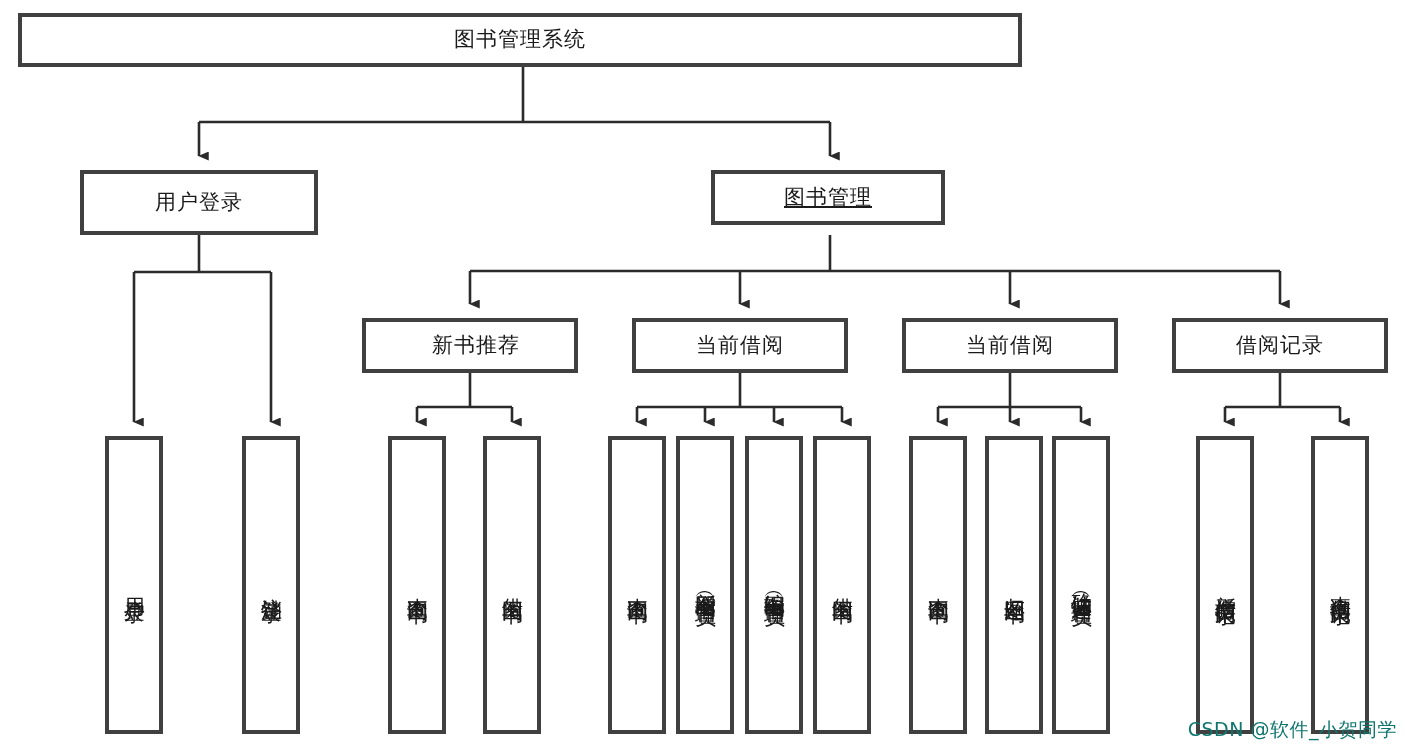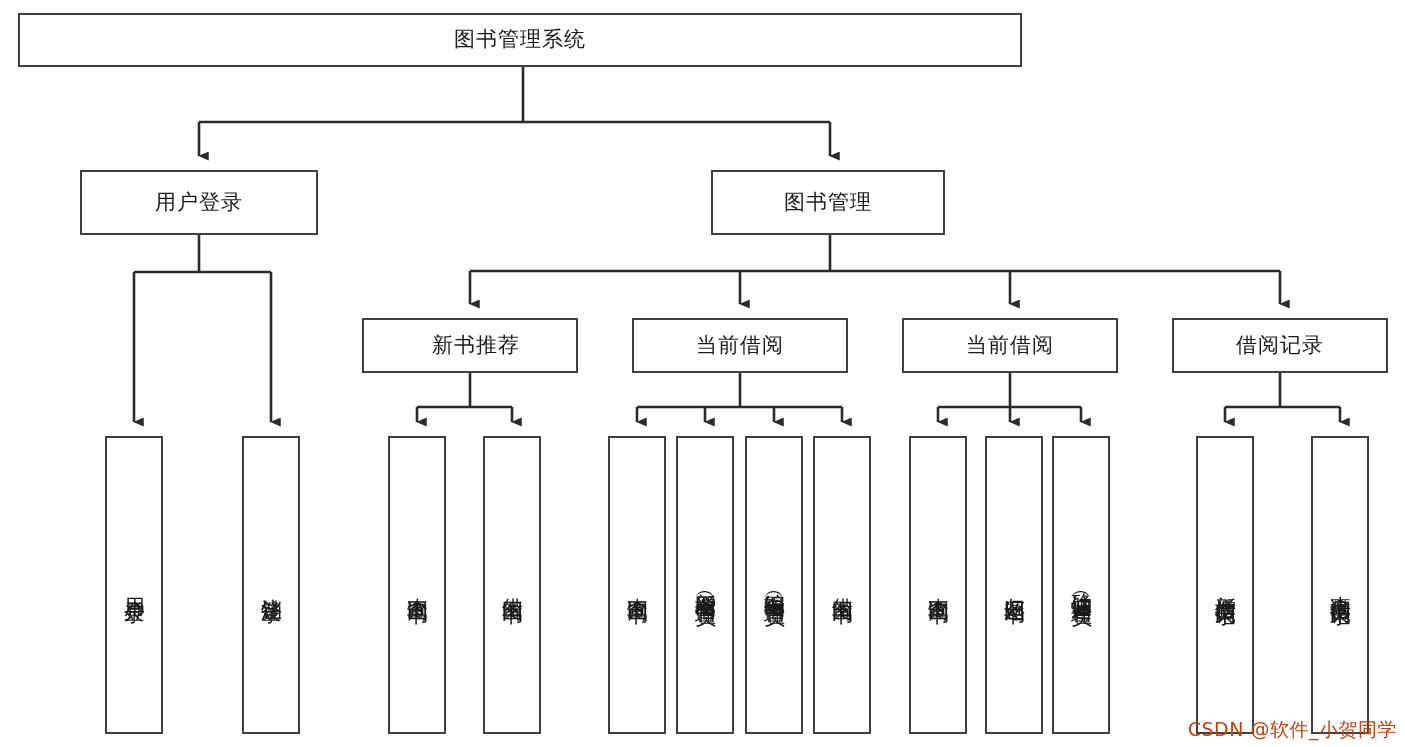--- a/index.html
+++ b/index.html
@@ -1,29 +1,29 @@
 <!DOCTYPE html>
 <html><head>
 <meta charset="utf-8">
 <style>
   html,body{margin:0;padding:0;background:#ffffff;}
   body{width:1405px;height:747px;overflow:hidden;
        font-family:"DejaVu Sans","Liberation Sans",sans-serif;}
   #stage{position:relative;width:1405px;height:747px;background:#ffffff;}
   #wires{position:absolute;left:0;top:0;width:1405px;height:747px;}
   .node{position:absolute;box-sizing:border-box;background:#ffffff;
-        border:2px solid #404040;display:flex;align-items:center;
+        border:4px solid #404040;display:flex;align-items:center;
         justify-content:center;color:#1a1a1a;}
   .node.horiz{font-size:21px;letter-spacing:1px;line-height:1.1;}
   .node.vert{writing-mode:vertical-rl;text-orientation:upright;
              font-size:21px;line-height:1.28;letter-spacing:2px;
              padding:10px 0;align-items:center;justify-content:center;
              text-align:center;}
   .node.vert span{display:block;}
-  .wm{position:absolute;right:8px;bottom:4px;font-size:19px;color:#c2410c;
+  .wm{position:absolute;right:8px;bottom:4px;font-size:19px;color:#0f766e;
       letter-spacing:.5px;white-space:nowrap;pointer-events:none;}
 </style>
 </head>
 <body>
 
 <div id="stage">
 
   <svg id="wires" viewBox="0 0 1405 747" xmlns="http://www.w3.org/2000/svg">
     <defs>
       <marker id="arw" viewBox="0 0 12 14" refX="6" refY="13" markerWidth="9" markerHeight="11" orient="auto-start-reverse" markerUnits="userSpaceOnUse">
@@ -74,21 +74,21 @@
     </g>
   </svg>
 
   <div class="node horiz" style="left:18px;top:13px;width:1004px;height:54px;">
     <span>图书管理系统</span>
   </div>
 
   <div class="node horiz" style="left:80px;top:170px;width:238px;height:65px;">
     <span>用户登录</span>
   </div>
-  <div class="node horiz" style="left:711px;top:170px;width:234px;height:65px;">
+  <div class="node horiz" style="left:711px;top:170px;width:234px;height:55px;text-decoration:underline;">
     <span>图书管理</span>
   </div>
 
   <div class="node horiz" style="left:362px;top:318px;width:216px;height:55px;padding-left:12px;">
     <span>新书推荐</span>
   </div>
   <div class="node horiz" style="left:632px;top:318px;width:216px;height:55px;">
     <span>当前借阅</span>
   </div>
   <div class="node horiz" style="left:1172px;top:318px;width:216px;height:55px;">

